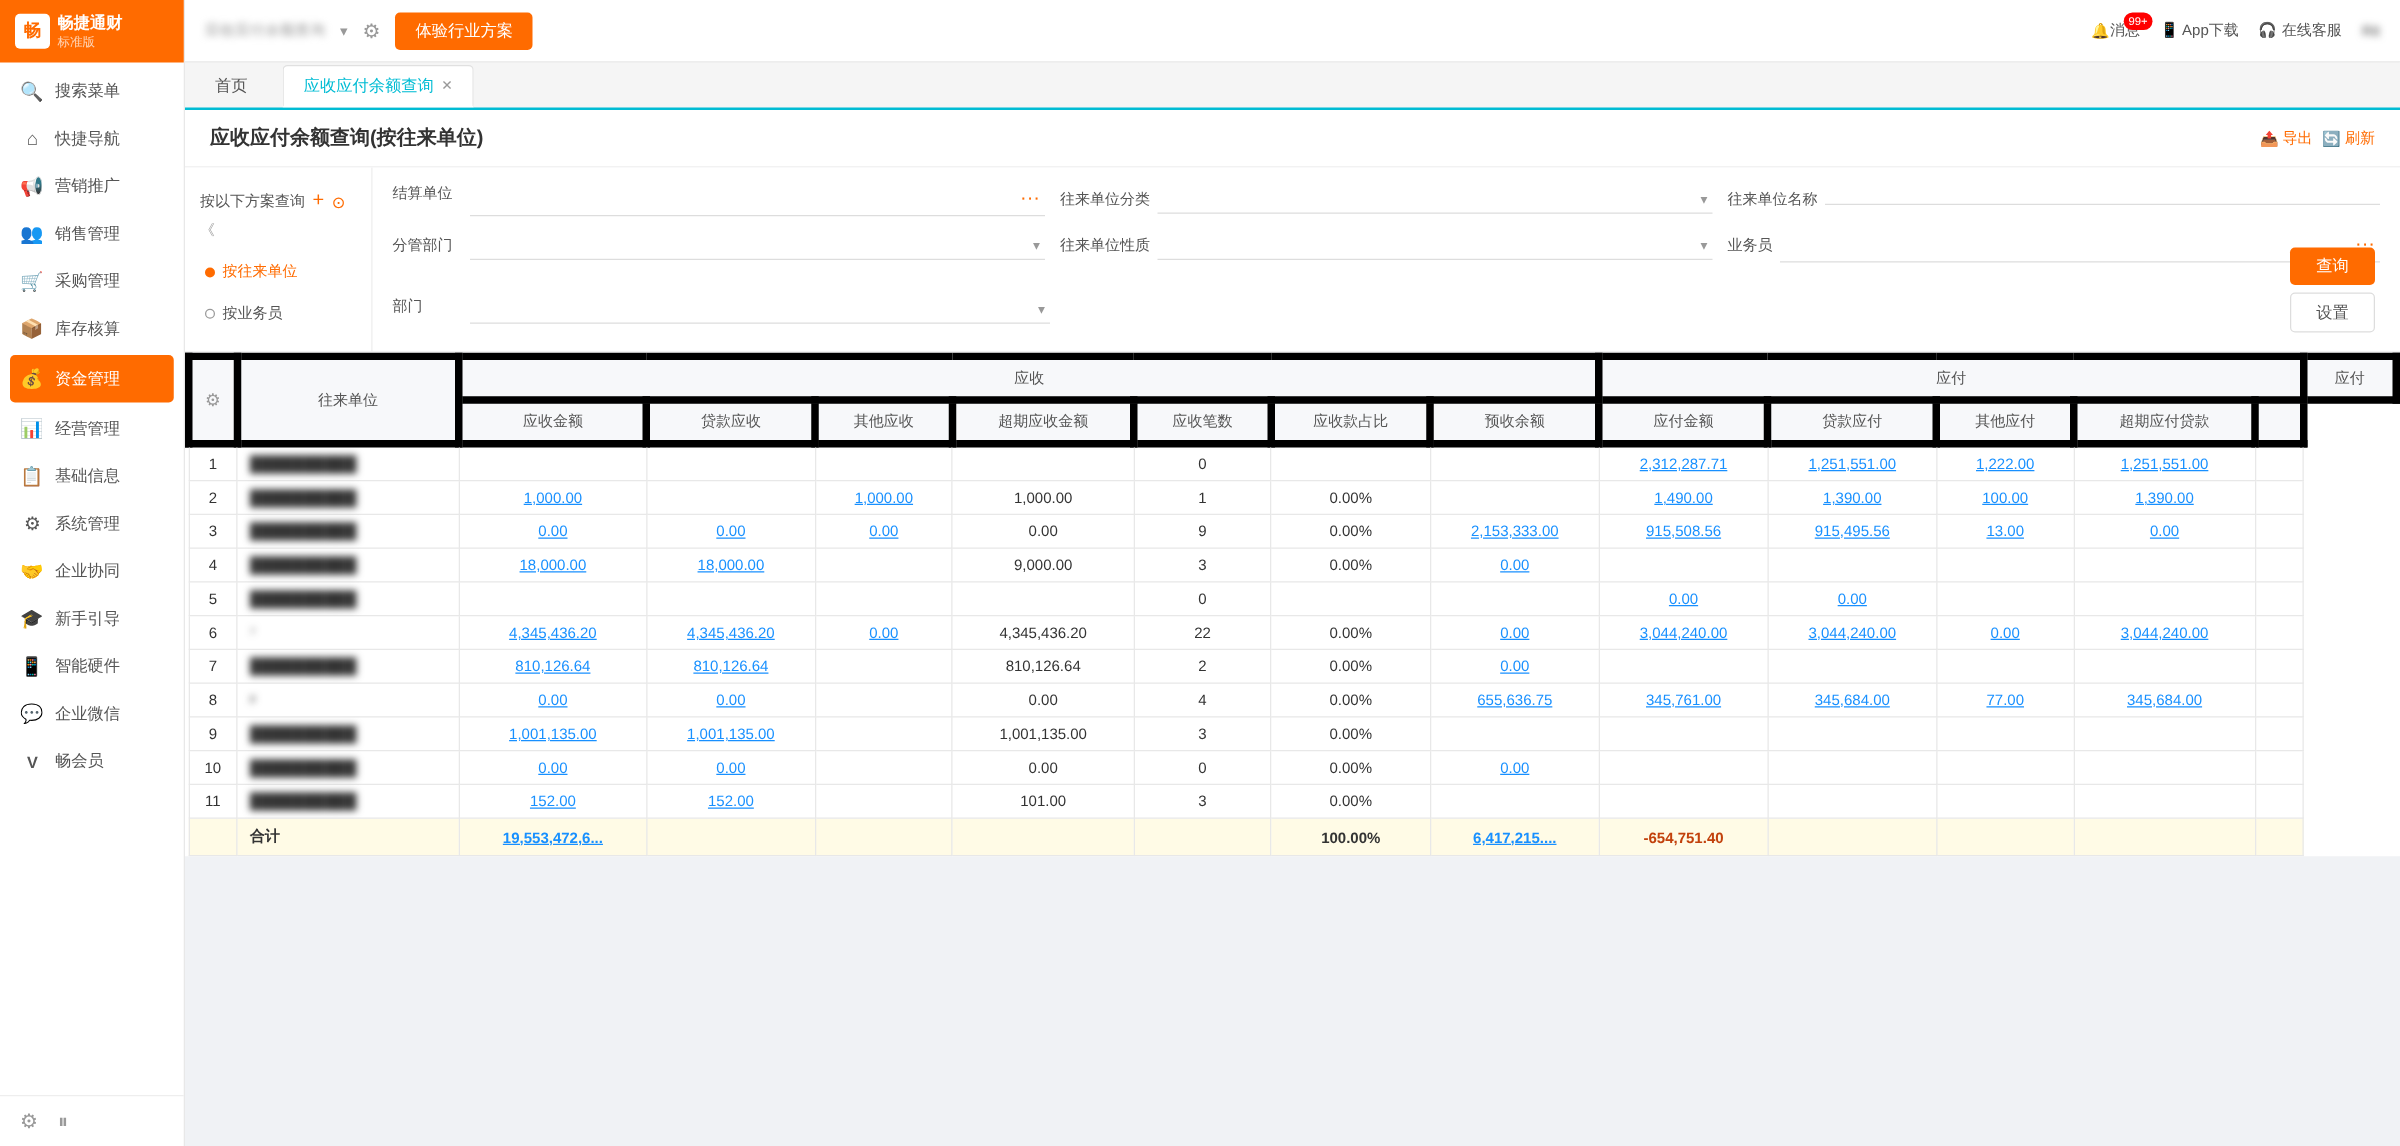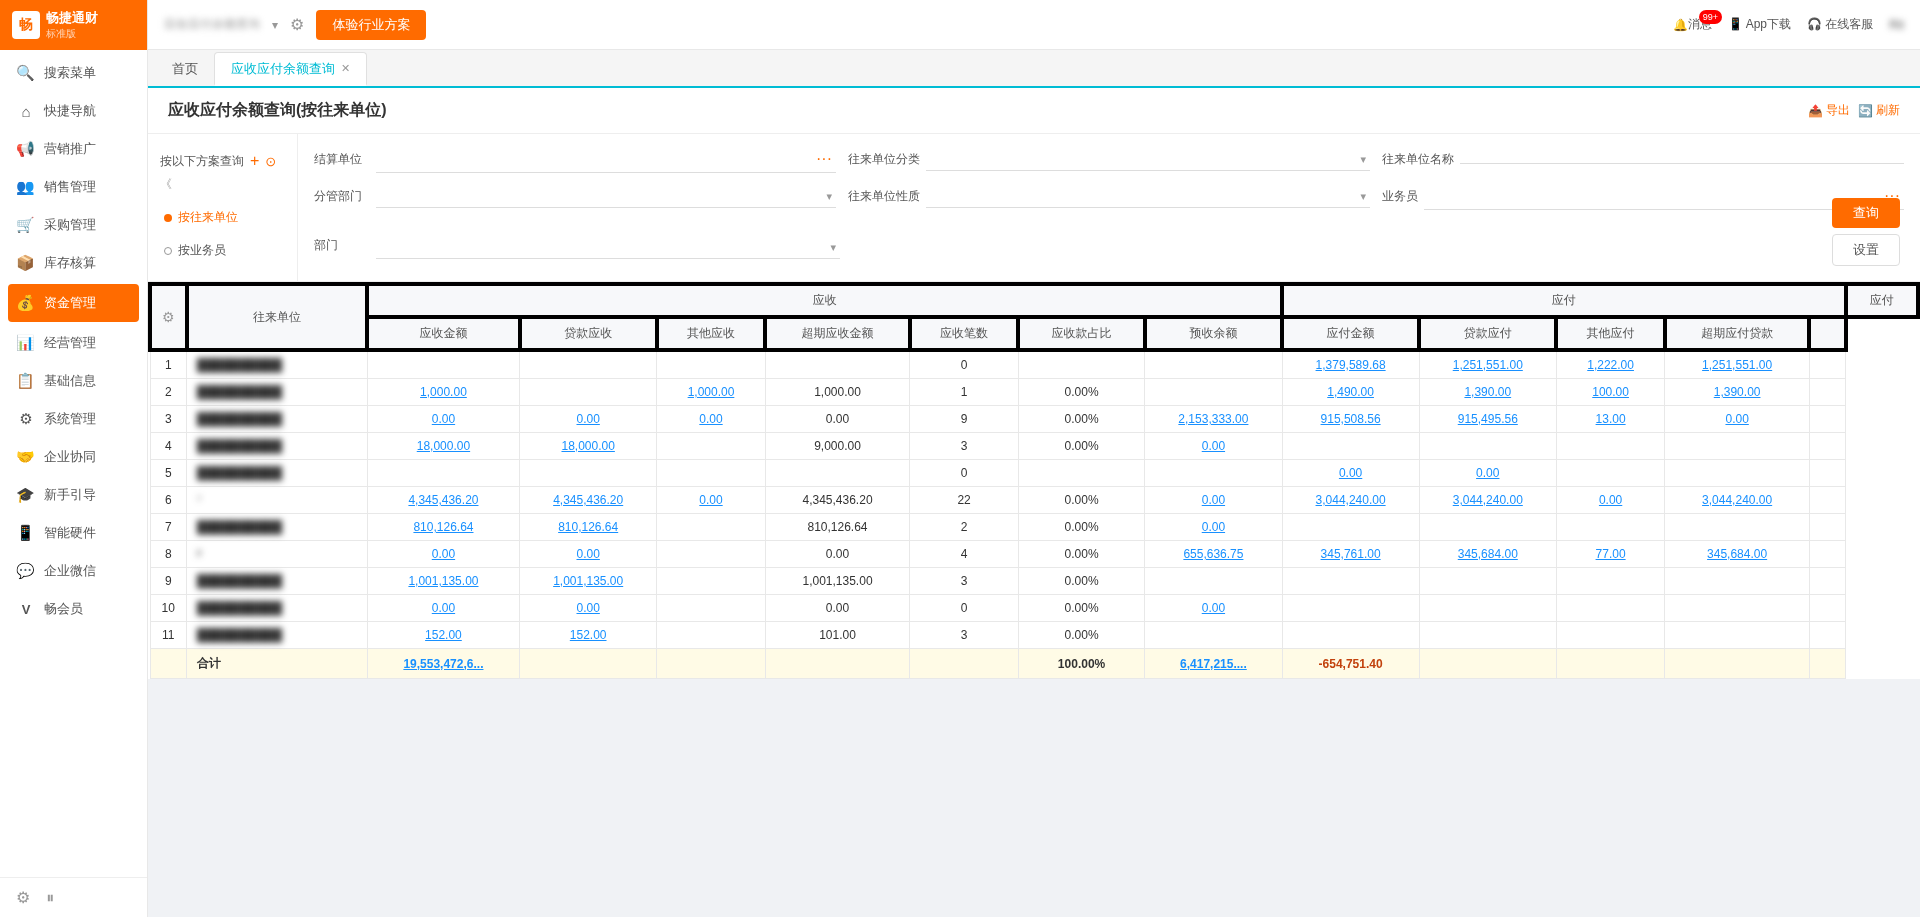--- a/index.html
+++ b/index.html
@@ -50,21 +50,21 @@
     .badge {
       position: absolute; top: -6px; right: -10px; background: #f00; color: #fff;
       border-radius: 8px; font-size: 9px; padding: 0 4px; min-width: 16px; text-align: center; line-height: 14px;
     }
     .header-username { color: #555; font-size: 12px; }
 
     
     .tabs {
       position: fixed; left: 148px; top: 50px; right: 0; height: 38px;
       background: #f5f5f5; border-bottom: 2px solid #00bcd4; display: flex; align-items: flex-end;
-      z-index: 98; padding: 0 8px;
+      z-index: 98; padding: 0 8px; gap: 12px;
     }
     .tab {
       height: 34px; padding: 0 16px; display: flex; align-items: center; gap: 6px;
       cursor: pointer; font-size: 13px; border-radius: 4px 4px 0 0;
       color: #555; background: transparent;
     }
     .tab.active { background: #fff; color: #00bcd4; border: 1px solid #e0e0e0; border-bottom: 2px solid #fff; }
     .tab-close { color: #999; font-size: 11px; cursor: pointer; }
 
     
@@ -83,21 +83,21 @@
     .filter-menu-item {
       display: flex; align-items: center; gap: 6px; padding: 8px 16px; cursor: pointer;
       font-size: 12px; color: #555;
     }
     .filter-menu-item.active { color: #ff6b00; }
 
     
     .table-container { background: #fff; margin: 0; overflow: auto; }
     .data-table { width: 100%; border-collapse: collapse; font-size: 12px; }
     .data-table th {
-      background: #f7f8fa; border: 4px solid #000000; padding: 6px 10px;
+      background: #f7f8fa; border: 6px solid #000000; padding: 6px 10px;
       text-align: center; font-weight: normal; color: #555; white-space: nowrap;
     }
     .data-table td {
       border: 1px solid #e8e8e8; padding: 6px 10px; text-align: center;
       white-space: nowrap; color: #333;
     }
     .data-table td.link { color: #1890ff; text-decoration: underline; cursor: pointer; }
     .data-table td.left { text-align: left; }
     .data-table .group-header { background: #f7f8fa; }
     .data-table .footer-row td { background: #fffbe6; font-weight: bold; }
@@ -257,21 +257,21 @@
       </div>
       <div class="filter-menu-item">
         <div style="width:8px;height:8px;border-radius:50%;border:1.5px solid #999;flex-shrink:0;"></div>
         <span>按业务员</span>
       </div>
     </div>
 
     <div style="flex:1;padding:12px 16px;">
 
       <div style="display:grid;grid-template-columns:1fr 1fr 1fr;gap:12px;margin-bottom:10px;">
-        <div style="display:flex;align-items:center;gap:6px;">
+        <div style="display:flex;gap:6px;">
           <span style="color:#555;font-size:12px;white-space:nowrap;min-width:56px;">结算单位</span>
           <div style="flex:1;border-bottom:1px solid #ddd;padding:4px 4px;display:flex;justify-content:flex-end;">
             <span style="color:#ff6b00;font-size:16px;">···</span>
           </div>
         </div>
         <div style="display:flex;align-items:center;gap:6px;">
           <span style="color:#555;font-size:12px;white-space:nowrap;">往来单位分类</span>
           <div style="flex:1;border-bottom:1px solid #ddd;padding:4px 4px;display:flex;justify-content:flex-end;">
             <span style="color:#999;font-size:11px;">▾</span>
           </div>
@@ -352,21 +352,21 @@
       <tr>
             <td class="row-num">1</td>
             <td class="left blurred">██████████</td>
             <td></td>
             <td></td>
             <td></td>
             <td></td>
             <td>0</td>
             <td></td>
             <td></td>
-            <td class="link">1,379,589.68</td>
+            <td class="link">2,312,287.71</td>
             <td class="link">1,251,551.00</td>
             <td class="link">1,222.00</td>
             <td class="link">1,251,551.00</td>
             <td></td>
           </tr>
           <tr>
             <td class="row-num">2</td>
             <td class="left blurred">██████████</td>
             <td class="link">1,000.00</td>
             <td></td>

